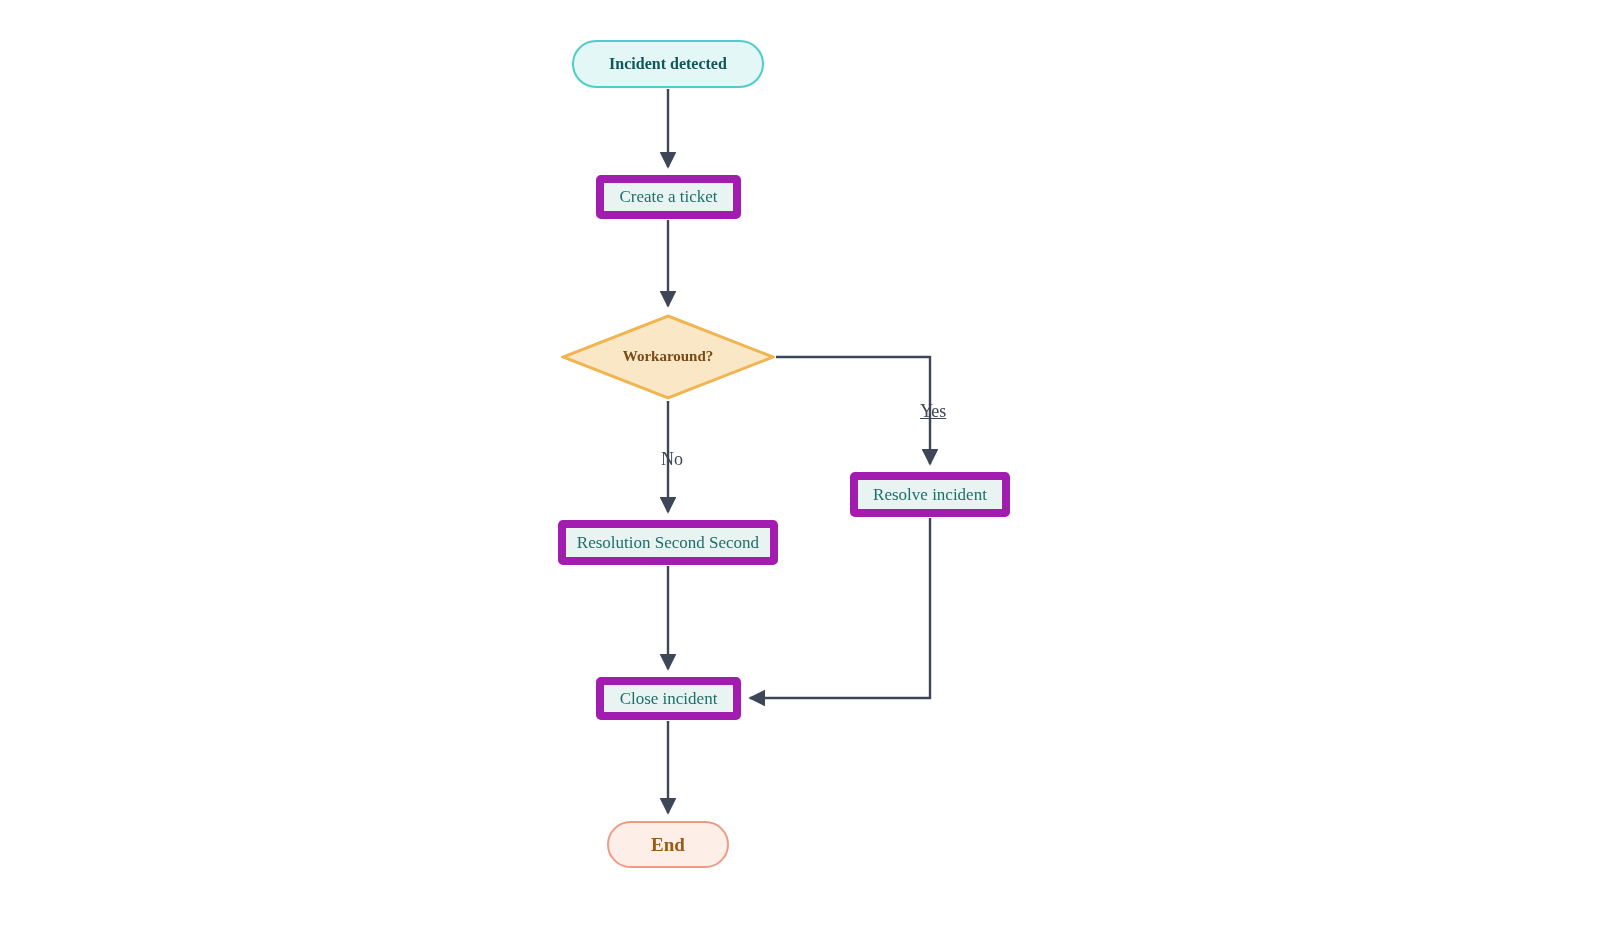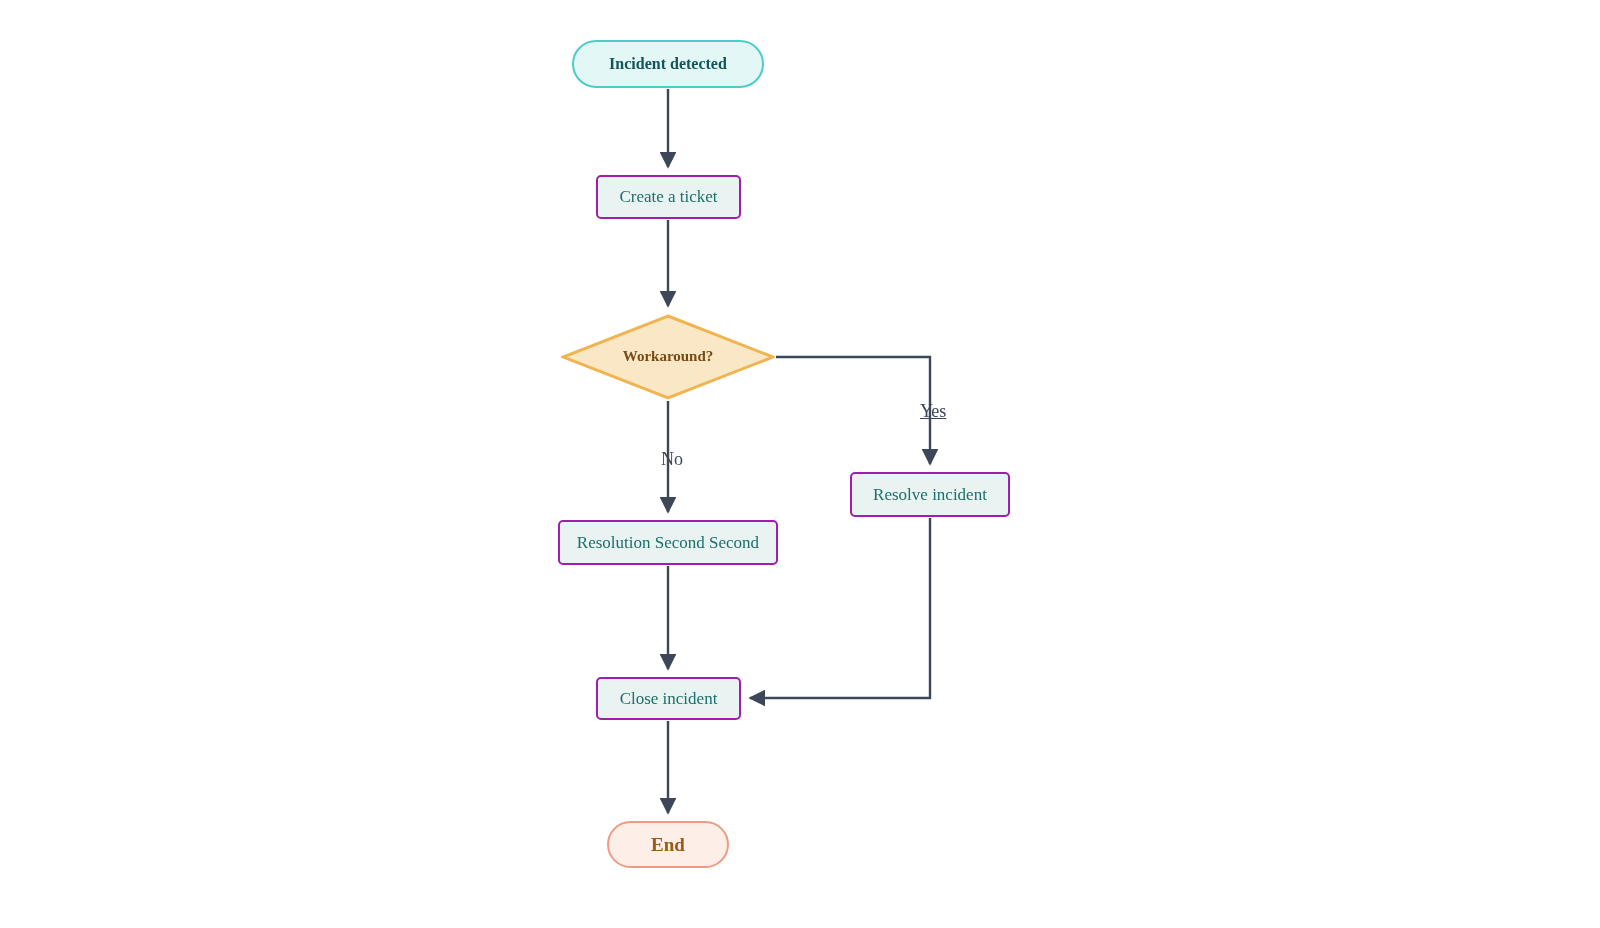--- a/index.html
+++ b/index.html
@@ -55,21 +55,21 @@
     height: 47px;
     border: 2px solid #ed9b85;
     background: #fdeee8;
     border-radius: 24px;
     color: #9a5c12;
     font-weight: bold;
     font-size: 19px;
   }
   
   .node-task {
-    border: 2px solid #a21caf;
+    border: 8px solid #a21caf;
     background: #e9f3f1;
     border-radius: 5px;
     color: #1d6f6b;
     font-size: 17px;
   }
   .node-create-ticket {
     left: 596px;
     top: 175px;
     width: 145px;
     height: 44px;

